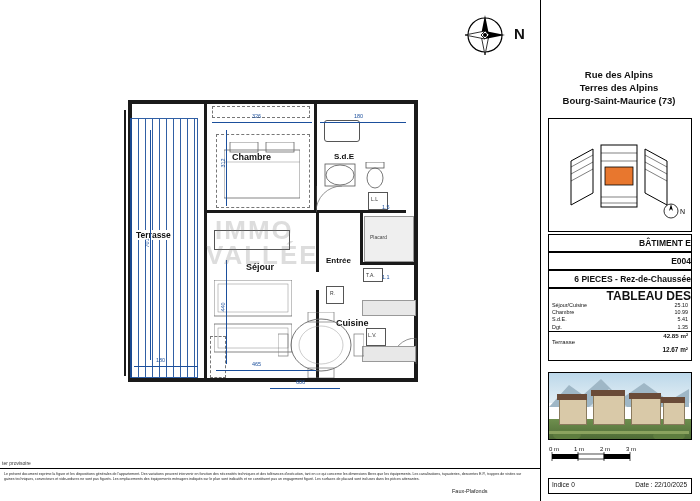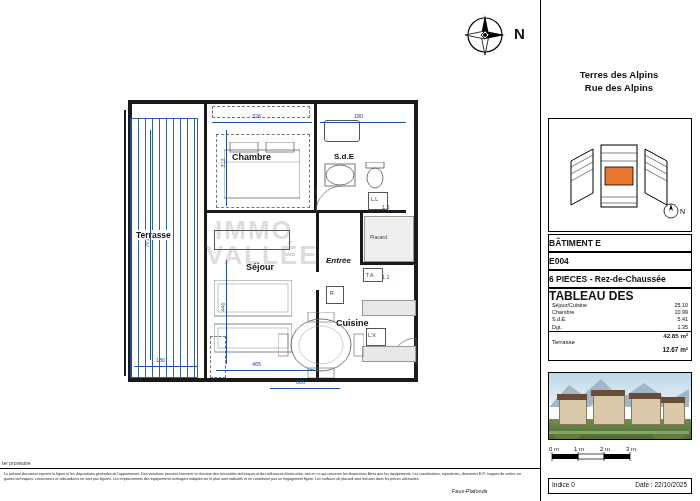--- a/index.html
+++ b/index.html
@@ -22,21 +22,21 @@
   #title-block{left:548px;top:68px;width:142px;text-align:center;}
   #title-block div{font-size:9.5px;font-weight:bold;line-height:13px;}
 
   
   .frame{border:1px solid #000;background:#fff;}
   #building-key{left:548px;top:118px;width:142px;height:112px;}
   #bat-row{left:548px;top:234px;width:142px;height:16px;}
   #lot-row{left:548px;top:252px;width:142px;height:16px;}
   #type-row{left:548px;top:270px;width:142px;height:16px;}
   #surf-header{left:548px;top:288px;width:142px;height:14px;}
-  .rowtext{font-size:8.5px;font-weight:bold;text-align:left;line-height:16px;}
+  .rowtext{font-size:8.5px;font-weight:bold;text-align:right;line-height:16px;}
   #surf-header .rowtext{font-size:12px;line-height:14px;}
 
   
   #surfaces{left:548px;top:302px;width:142px;height:58px;border:1px solid #000;
             border-top:none;background:#fff;}
   #surfaces table{width:100%;border-collapse:collapse;font-size:5.4px;}
   #surfaces td{padding:0 3px;line-height:7.2px;}
   #surfaces td.val{text-align:right;}
   #surfaces tr.total td{font-weight:bold;font-size:6.2px;border-top:1px solid #000;}
   #surfaces tr.terr td{font-size:6px;}
@@ -100,22 +100,23 @@
     <polygon points="23,3 27,23 23,19 19,23" fill="#000"></polygon>
     <polygon points="23,43 27,23 23,27 19,23" fill="#fff" stroke="#000" stroke-width="0.8"></polygon>
     <polygon points="3,23 23,19 19,23 23,27" fill="#fff" stroke="#000" stroke-width="0.8"></polygon>
     <polygon points="43,23 23,19 27,23 23,27" fill="#000"></polygon>
     <circle cx="23" cy="23" r="2" fill="#000"></circle>
   </svg>
 </div>
 <div class="abs" id="compass-label">N</div>
 
 <div class="abs" id="title-block">
+  <div>Rue des Alpins</div>
   <div>Terres des Alpins</div>
-  <div>Rue des Alpins</div>
+  <div>Bourg-Saint-Maurice (73)</div>
 </div>
 
 <div class="abs frame" id="building-key">
   <svg width="140" height="110" viewBox="0 0 140 110" style="display:block">
 
     <polygon points="22,42 44,30 44,74 22,86" fill="#fff" stroke="#000" stroke-width="1"></polygon>
     <line x1="22" y1="48" x2="44" y2="36" stroke="#000" stroke-width="0.5"></line>
     <line x1="22" y1="55" x2="44" y2="43" stroke="#000" stroke-width="0.5"></line>
     <line x1="22" y1="62" x2="44" y2="50" stroke="#000" stroke-width="0.5"></line>
 
@@ -284,21 +285,21 @@
   <svg style="position:absolute;left:244px;top:62px" width="22" height="28">
     <rect x="2" y="0" width="18" height="6" fill="none" stroke="#555" stroke-width="0.8"></rect>
     <ellipse cx="11" cy="16" rx="8" ry="10" fill="none" stroke="#555" stroke-width="0.8"></ellipse>
   </svg>
 
   <svg style="position:absolute;left:196px;top:86px" width="26" height="26">
     <path d="M0,26 A26,26 0 0,1 26,0" fill="none" stroke="#777" stroke-width="0.8"></path>
     <line x1="0" y1="26" x2="0" y2="0" stroke="#444" stroke-width="1.2"></line>
   </svg>
 
-  <div class="room-label" style="left:206px;top:156px;font-size:8px;font-style:italic;">Entrée</div>
+  <div class="room-label" style="left:206px;top:156px;font-size:8px;">Entrée</div>
 
   <div class="grey-fill" style="left:244px;top:116px;width:48px;height:44px;background:#efefef;"></div>
   <div style="position:absolute;left:250px;top:134px;font-size:5px;color:#444;transform:rotate(0deg);">Placard</div>
 
   <div class="thin" style="left:248px;top:92px;width:18px;height:16px;"></div>
   <div style="position:absolute;left:251px;top:96px;font-size:5px;color:#333;">L.L</div>
 
   <div class="thin" style="left:206px;top:186px;width:16px;height:16px;"></div>
   <div style="position:absolute;left:210px;top:190px;font-size:5px;color:#333;">R.</div>
 

